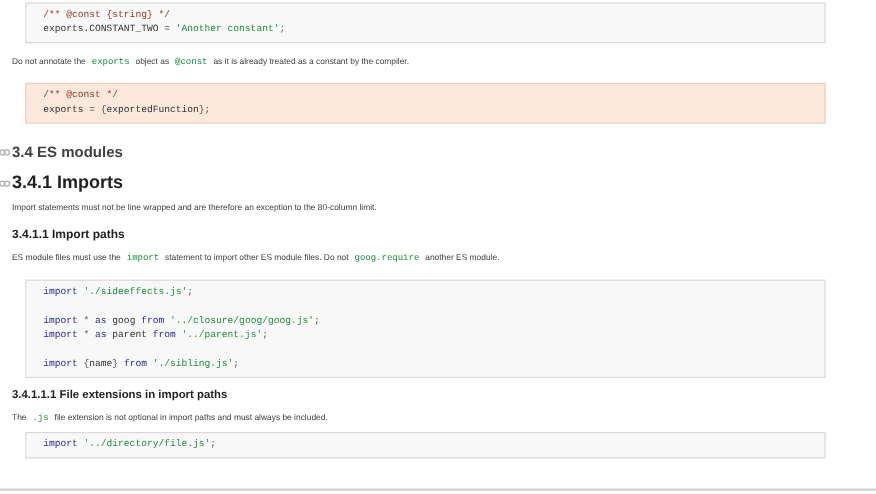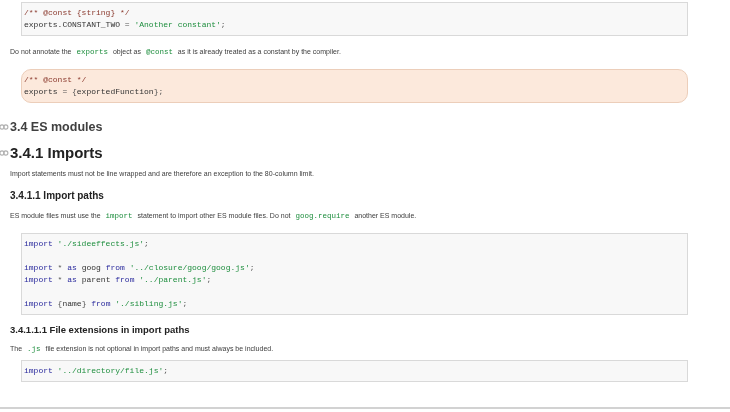--- a/index.html
+++ b/index.html
@@ -4,23 +4,23 @@
 <style>
   * { margin:0; padding:0; box-sizing:border-box; }
   html,body { width:730px; height:412px; background:#ffffff; overflow:hidden;
               font-family:"Liberation Sans", sans-serif; position:relative; }
   .doc { position:relative; height:100%; overflow:hidden; padding:0 42px 0 10px; }
 
   .para { font-size:7px; line-height:10px; color:#3c3c3c; }
   .para code { font-family:"Liberation Mono", monospace; font-size:7.5px; color:#1e8e3e; margin:0 3px; }
 
   .code-block { background:#f8f8f8; border:1px solid #d9d9d9; margin:12px 0 0 11px;
-                padding:4px 2px; font-family:"Liberation Mono", monospace; font-size:8px;
+                padding:4px 14px; font-family:"Liberation Mono", monospace; font-size:8px;
                 line-height:12px; color:#333333; white-space:pre; }
-  .code-block.bad { background:#fce9dc; border-color:#ecceba;border-radius:10px; }
+  .code-block.bad { background:#fce9dc; border-color:#ecceba; }
   .tok-com { color:#8b3a2e; }
   .tok-kwd { color:#2a2a9d; }
   .tok-str { color:#1e8e3e; }
   .tok-pun { color:#555555; }
   .tok-pln { color:#333333; }
 
   .h3 { font-size:12.5px; line-height:14px; font-weight:bold; color:#404040; margin-top:17px; position:relative; }
   .h4 { font-size:15px;  line-height:12px; font-weight:bold; color:#222222; margin-top:13px; position:relative; }
   .h5 { font-size:10px;  line-height:11px; font-weight:bold; color:#222222; margin-top:11px; }
   .h6 { font-size:9.5px; line-height:11px; font-weight:bold; color:#222222; margin-top:9px; }

